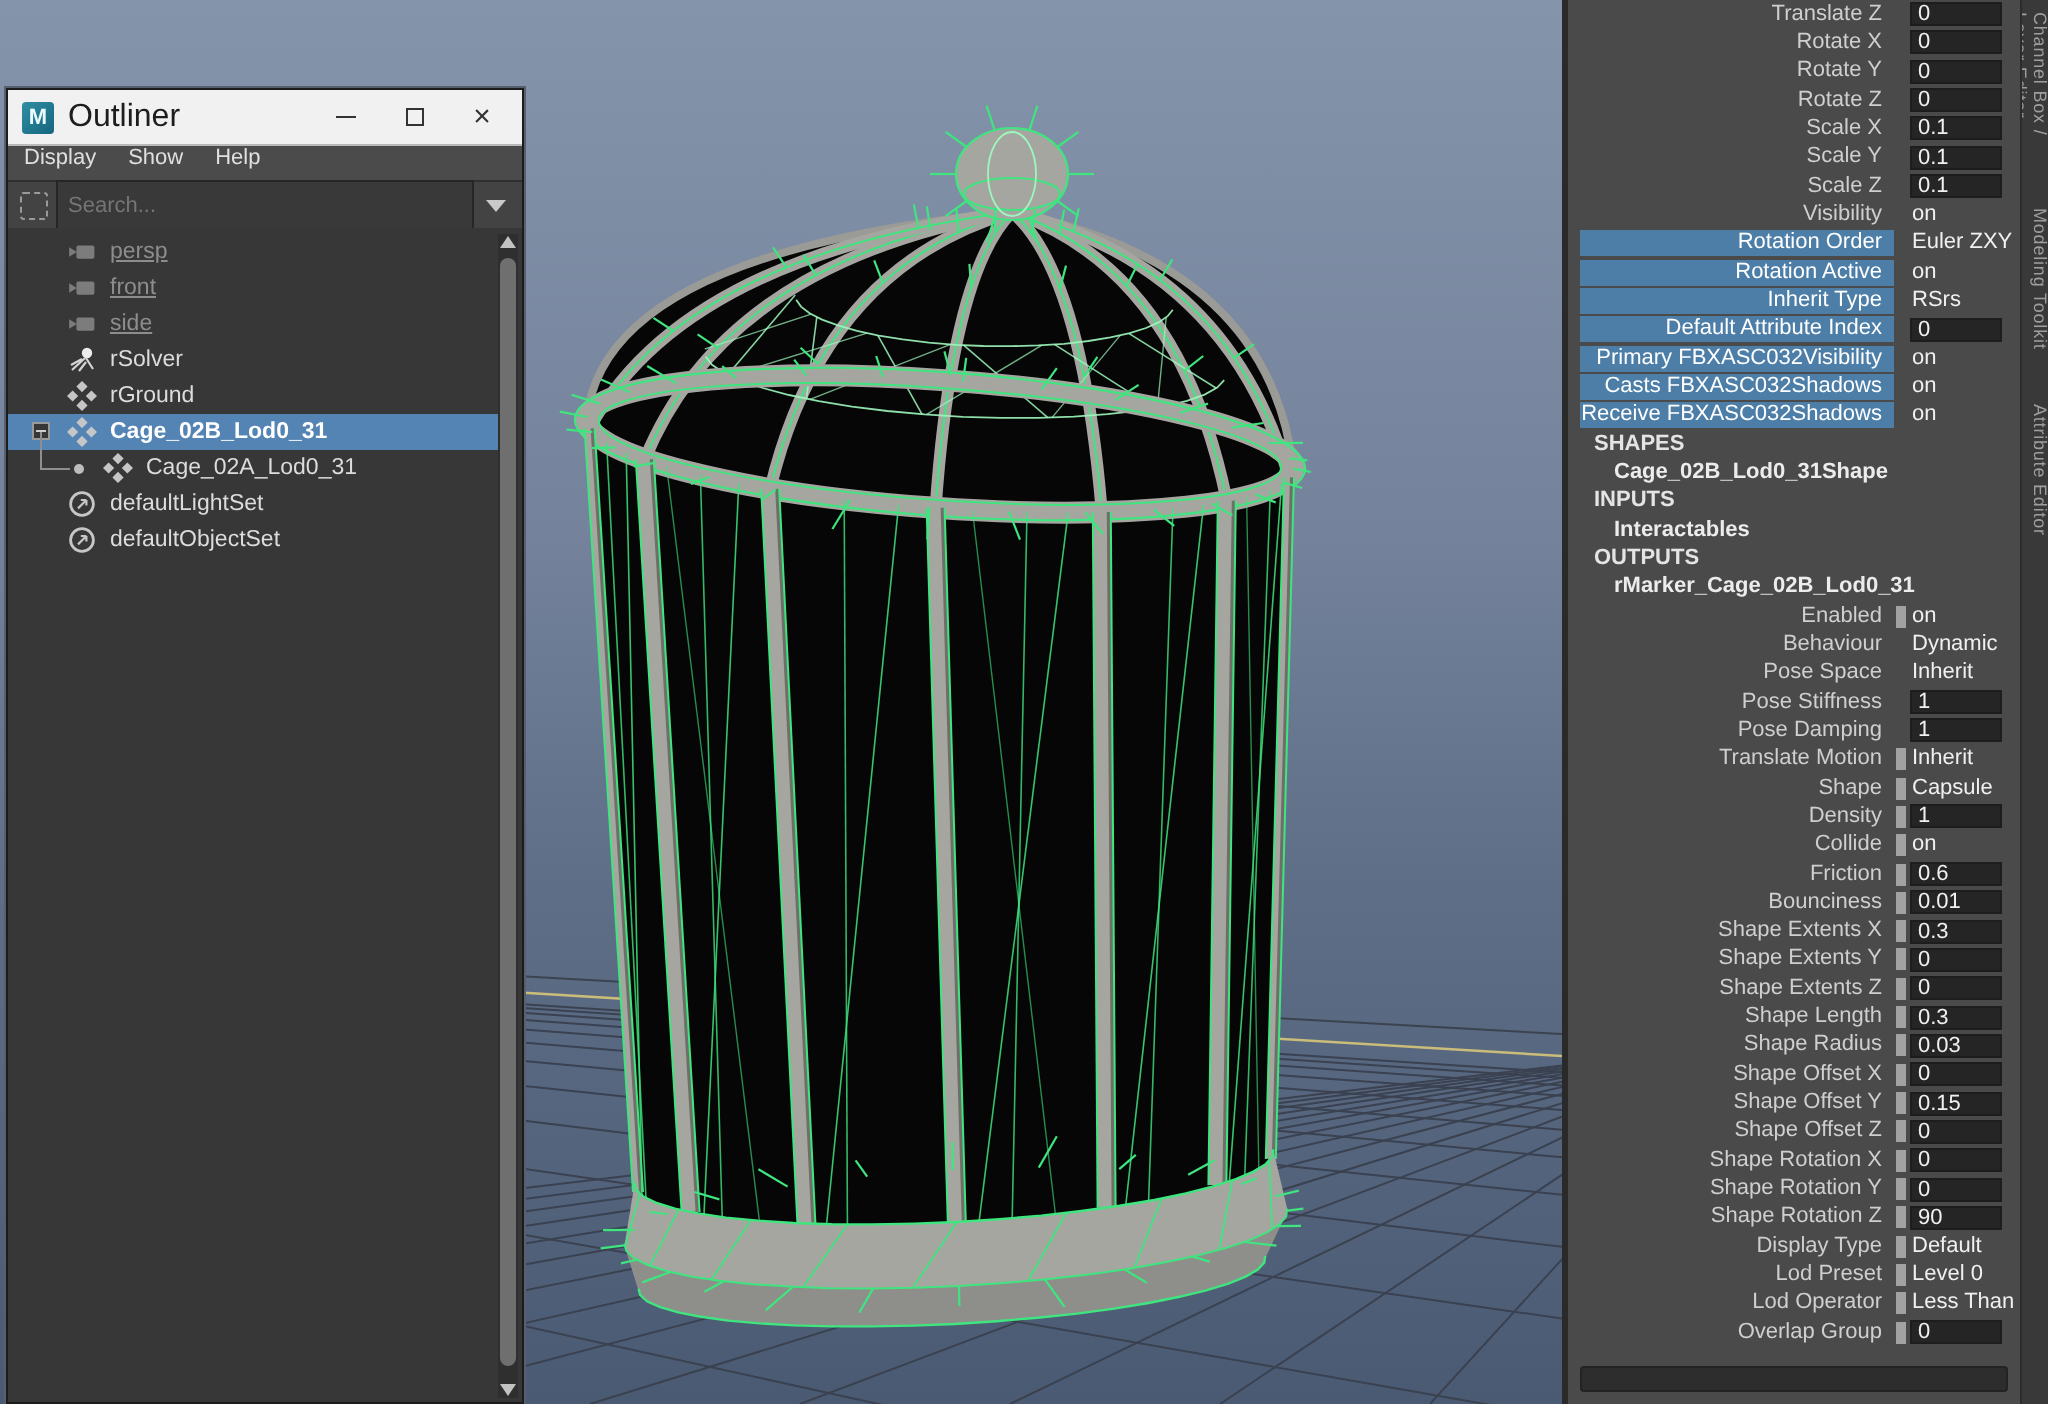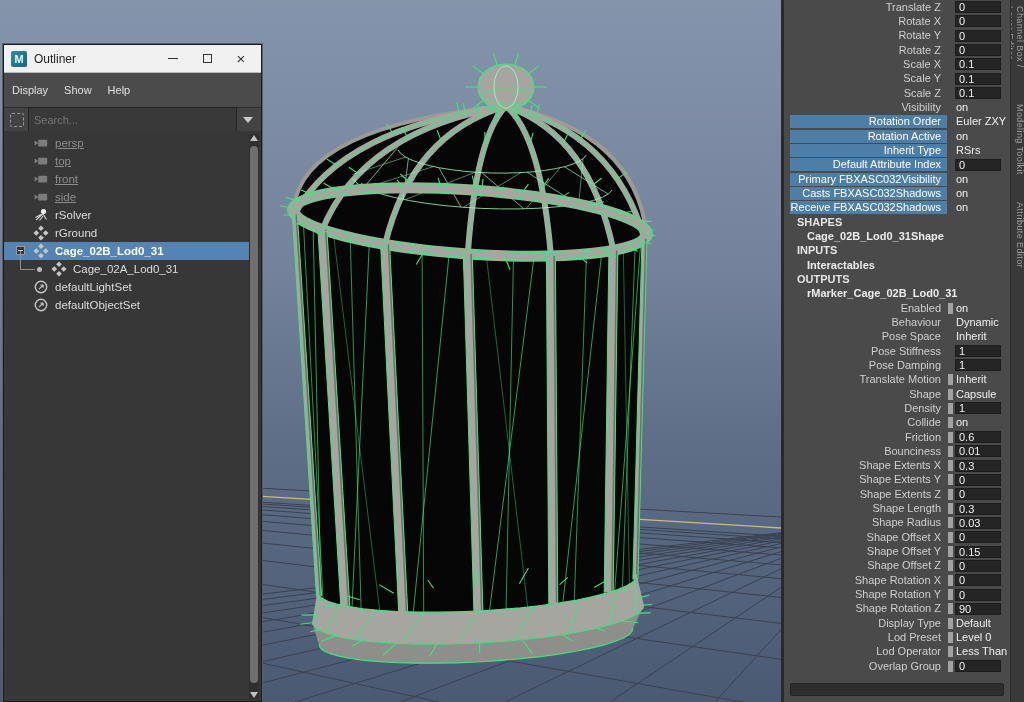--- a/index.html
+++ b/index.html
@@ -37,26 +37,26 @@
                border-left:1px solid #2c2c2c;}
   .vtab{writing-mode:vertical-rl;font-size:9px;color:#9e9e9e;letter-spacing:.4px;
         height:90px;margin:4px 0 8px 0;overflow:hidden;width:14px;text-align:left;padding-top:2px;}
 
   
   .outliner{position:absolute;left:3px;top:44px;width:259px;height:658px;background:#373737;
             border:1px solid #1c1c1c;box-shadow:0 0 0 1px #55616f;display:flex;flex-direction:column;}
   .ol-titlebar{height:28px;background:#f1f1f1;border-bottom:1px solid #b9b9b9;display:flex;align-items:center;flex:none;}
   .maya-icon{width:16px;height:16px;margin-left:7px;background:linear-gradient(135deg,#2e8fa3,#16657e);
              border-radius:2px;color:#eafcff;font-size:11px;font-weight:bold;text-align:center;line-height:16px;flex:none;}
-  .ol-title{margin-left:7px;font-size:12px;color:#1d1d1d;flex:1;}
+  .ol-title{margin-left:7px;font-size:16px;color:#1d1d1d;flex:1;}
   .win-btn{width:28px;height:22px;display:flex;align-items:center;justify-content:center;flex:none;margin-right:6px;}
   .glyph-min{width:10px;height:1px;background:#333;}
   .glyph-max{width:9px;height:9px;border:1px solid #333;}
   .glyph-close{font-size:15px;color:#333;line-height:10px;}
-  .ol-menubar{height:35px;background:#4b4b4b;border-bottom:1px solid #2f2f2f;display:flex;align-items:center;
+  .ol-menubar{height:18px;background:#4b4b4b;border-bottom:1px solid #2f2f2f;display:flex;align-items:flex-start;
               font-size:11px;color:#e0e0e0;flex:none;}
   .menu-item{padding:0 8px;}
   .ol-searchrow{height:23px;background:#434343;display:flex;align-items:center;flex:none;padding:0 4px;}
   .filter-icon{width:14px;height:14px;border:1px dashed #9a9a9a;border-radius:2px;margin:0 4px 0 2px;flex:none;}
   .ol-search{flex:1;height:17px;background:#393939;border:1px solid #262626;color:#9c9c9c;
              font-size:11px;padding:12px 5px;outline:none;font-family:inherit;}
   .dd-arrow{width:0;height:0;border-left:5px solid transparent;border-right:5px solid transparent;
             border-top:6px solid #c9c9c9;margin:0 4px 0 6px;flex:none;}
   .ol-tree{flex:1;position:relative;background:#373737;padding-top:3px;overflow:hidden;}
   .ol-row{position:relative;height:18px;display:flex;align-items:center;font-size:11.5px;color:#dcdcdc;
@@ -713,31 +713,20 @@
             <span class="ol-icon">
               <svg class="ic-camera" width="16" height="16" viewBox="0 0 16 16">
                 <rect x="5.2" y="4.8" width="9" height="6.6" rx="1" fill="#9a9a9a"></rect>
                 <path d="M5.4 8 L1.6 5.6 V10.4 Z" fill="#9a9a9a"></path>
               </svg>
 
             </span>
             <span class="ol-label">persp</span>
           </div>
 
-          <div class="ol-row muted icon-camera">
-
-            <span class="ol-icon">
-              <svg class="ic-camera" width="16" height="16" viewBox="0 0 16 16">
-                <rect x="5.2" y="4.8" width="9" height="6.6" rx="1" fill="#9a9a9a"></rect>
-                <path d="M5.4 8 L1.6 5.6 V10.4 Z" fill="#9a9a9a"></path>
-              </svg>
-
-            </span>
-            <span class="ol-label">top</span>
-          </div>
 
           <div class="ol-row muted icon-camera">
 
             <span class="ol-icon">
               <svg class="ic-camera" width="16" height="16" viewBox="0 0 16 16">
                 <rect x="5.2" y="4.8" width="9" height="6.6" rx="1" fill="#9a9a9a"></rect>
                 <path d="M5.4 8 L1.6 5.6 V10.4 Z" fill="#9a9a9a"></path>
               </svg>
 
             </span>

